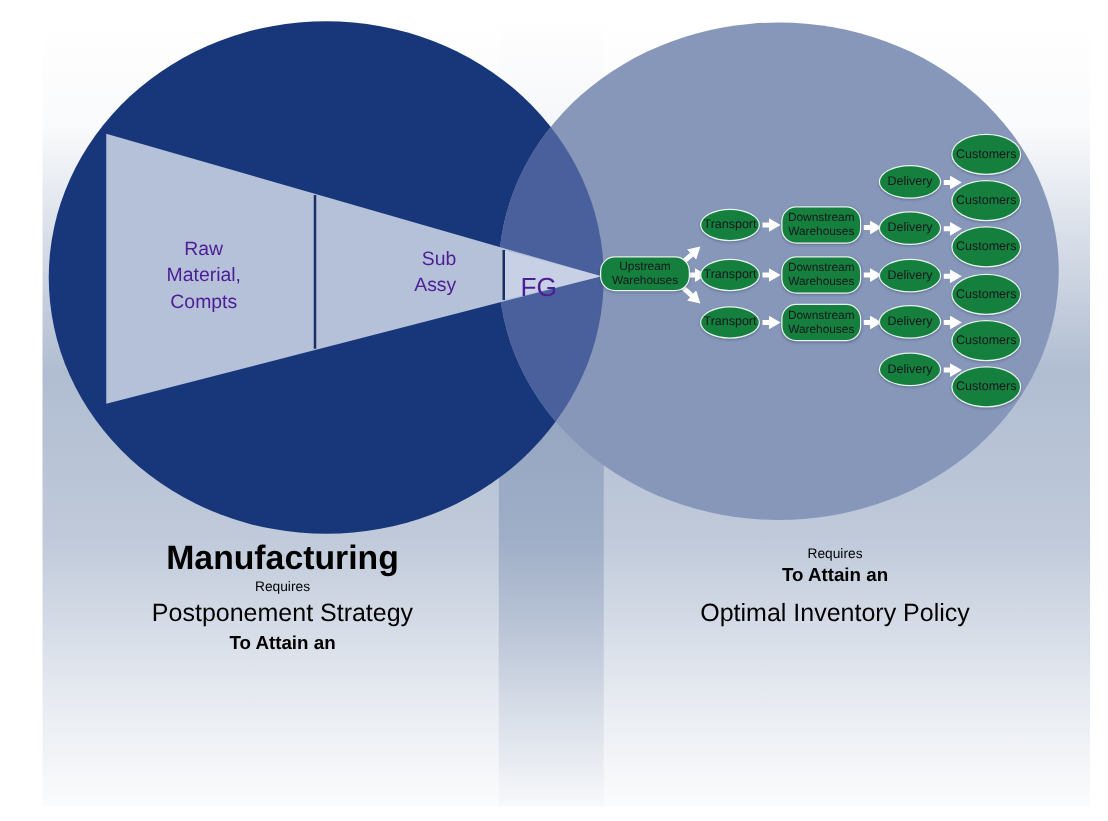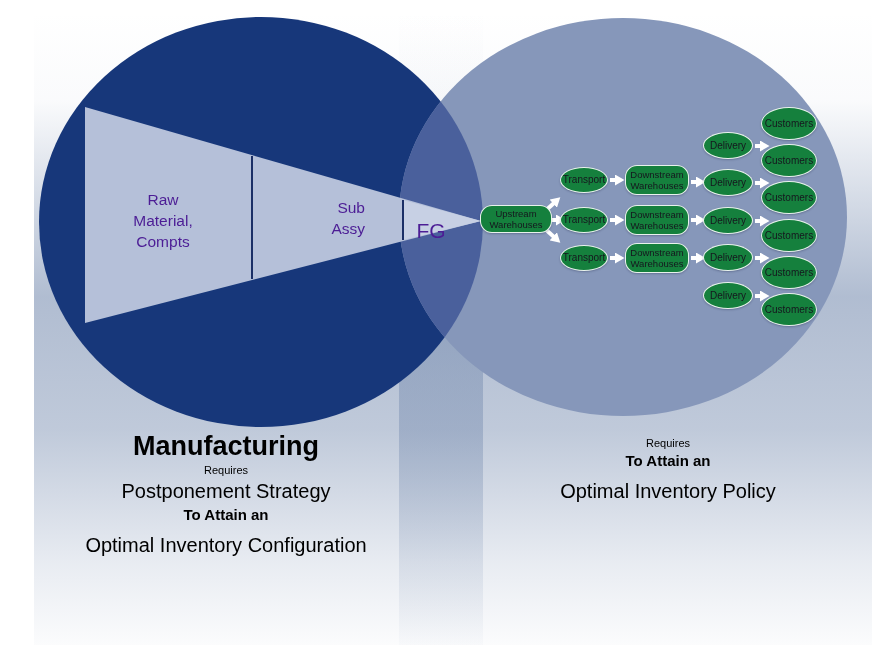--- a/index.html
+++ b/index.html
@@ -139,21 +139,20 @@
   <div class="node ellipse" style="left:761px; top:181px; width:56px; height:33px;">Customers</div>
   <div class="node ellipse" style="left:761px; top:219px; width:56px; height:33px;">Customers</div>
   <div class="node ellipse" style="left:761px; top:256px; width:56px; height:33px;">Customers</div>
   <div class="node ellipse" style="left:761px; top:293px; width:56px; height:33px;">Customers</div>
 
   <div class="cap" id="cap-left">
     <div class="title">Manufacturing</div>
     <div class="small">Requires</div>
     <div class="mid">Postponement Strategy</div>
     <div class="small2">To Attain an</div>
-    <div class="mid2">Optimal Inventory Configuration</div>
   </div>
 
   <div class="cap" id="cap-right">
     <div class="small">Requires</div>
     <div class="small2">To Attain an</div>
     <div class="mid2">Optimal Inventory Policy</div>
   </div>
 
 </div>
 

